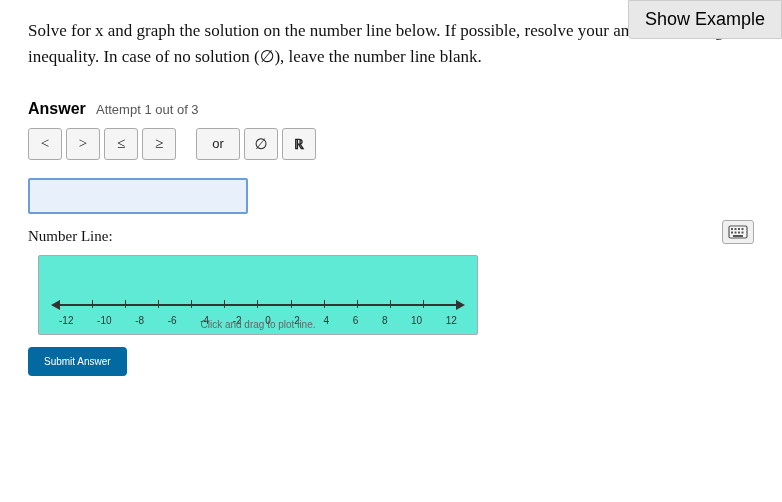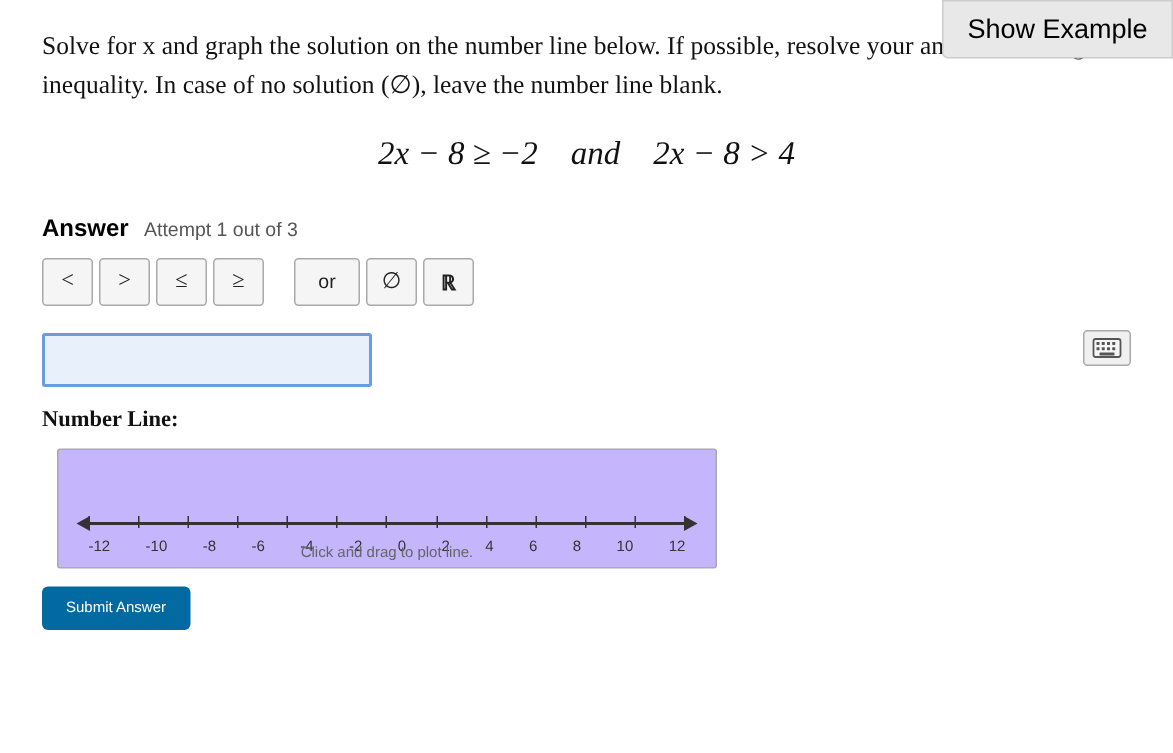--- a/index.html
+++ b/index.html
@@ -132,26 +132,25 @@
 
     .number-line-section {
       margin-top: 4px;
     }
 
     .number-line-label {
       font-size: 15px;
       font-family: Georgia, serif;
       margin-bottom: 10px;
       color: #111;
-      font-weight: bold;
     }
 
     .number-line-container {
       border: 1px solid #aaa;
-      background: #c4b5fd;
+      background: #5eead4;
       width: 440px;
       height: 80px;
       position: relative;
       border-radius: 2px;
       margin-left: 10px;
     }
 
     .number-line-axis {
       position: absolute;
       bottom: 28px;
@@ -258,27 +257,20 @@
   </style>
 </head>
 <body>
 
 <button class="show-example-btn">Show Example</button>
 
 <div class="main-content">
 
   <div class="problem-text">Solve for x and graph the solution on the number line below. If possible, resolve your answer to a single inequality. In case of no solution (∅), leave the number line blank.</div>
 
-  <div class="equation-row">
-    <span class="math-display">2x − 8 ≥ −2</span>
-    &nbsp;&nbsp;
-    <span>and</span>
-    &nbsp;&nbsp;
-    <span class="math-display">2x − 8 &gt; 4</span>
-  </div>
 
   <div class="answer-section">
 
     <div class="answer-header">
       <strong>Answer</strong>
       <span class="attempt">Attempt 1 out of 3</span>
     </div>
 
     
     <div class="symbol-buttons">

